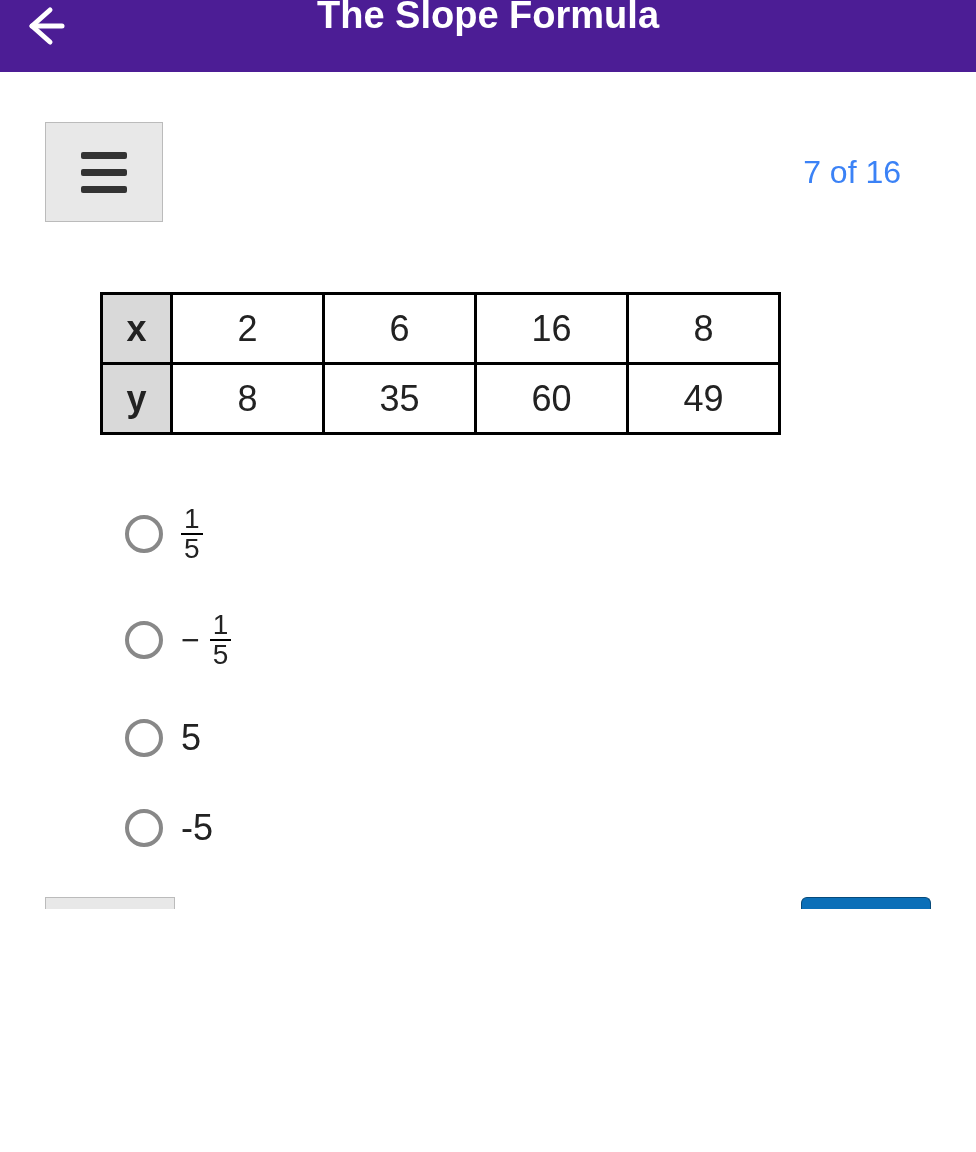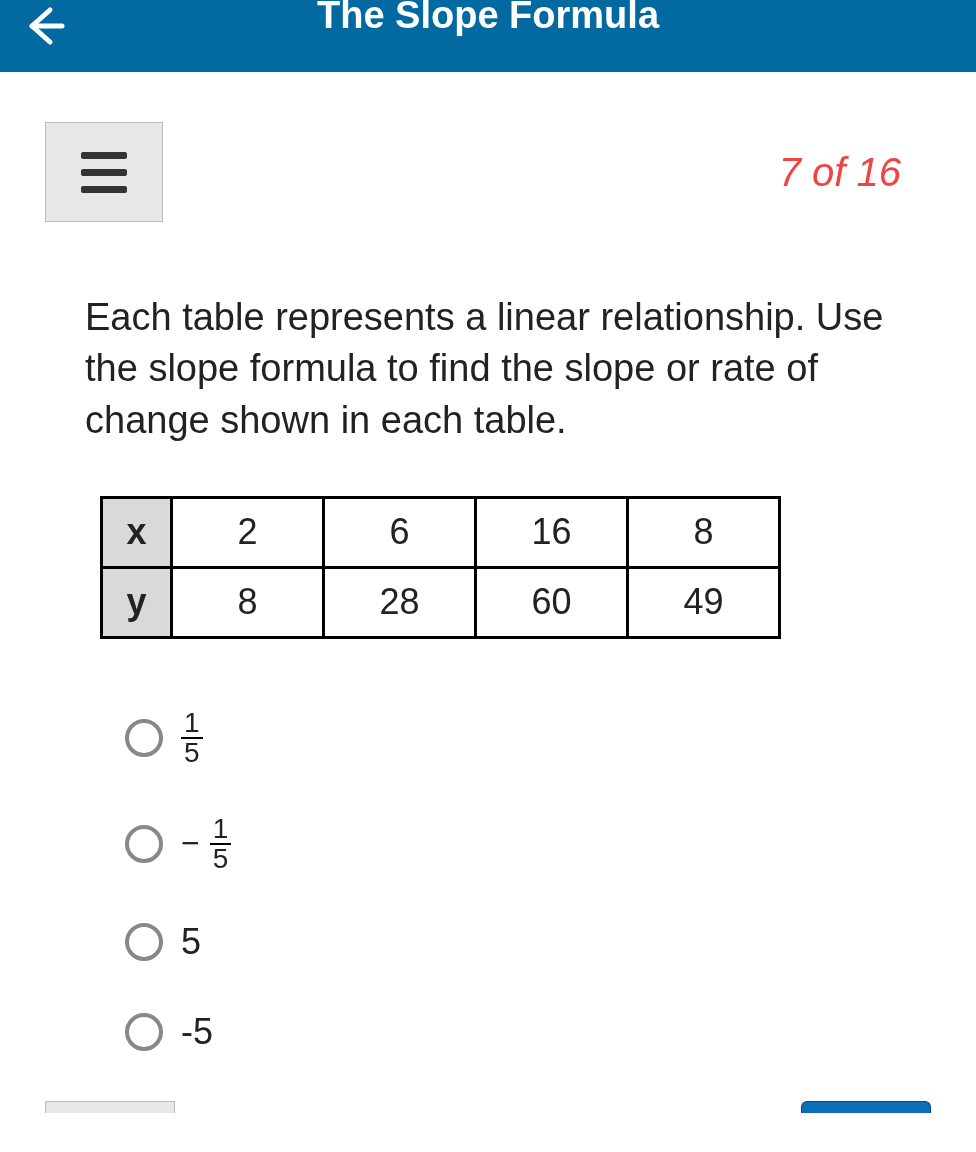--- a/index.html
+++ b/index.html
@@ -4,21 +4,21 @@
 <style>
   * { box-sizing: border-box; }
   html, body {
     margin: 0;
     padding: 0;
     font-family: Arial, Helvetica, sans-serif;
     background: #fff;
     color: #222;
   }
   .header {
-    background: #0369a1;
+    background: #4c1d95;
     color: #fff;
     height: 72px;
     display: flex;
     align-items: center;
     padding: 0 20px;
     position: relative;
   }
   .back-arrow {
     width: 48px;
     height: 48px;
@@ -62,24 +62,23 @@
     gap: 10px;
   }
   .menu-btn .bars span {
     display: block;
     width: 46px;
     height: 7px;
     background: #333;
     border-radius: 2px;
   }
   .counter {
-    font-size: 40px;
-    color: #ef4444;
+    font-size: 32px;
+    color: #3b82f6;
     padding-right: 30px;
-    font-style: italic;
   }
   .question-text {
     font-size: 38px;
     line-height: 1.35;
     margin: 0 40px 50px 40px;
     color: #222;
   }
   .data-table {
     border-collapse: collapse;
     margin-left: 55px;
@@ -175,35 +174,34 @@
     <div class="menu-btn">
       <div class="bars">
         <span></span>
           <span></span>
           <span></span>
       </div>
     </div>
     <div class="counter">7 of 16</div>
   </div>
 
-  <p class="question-text">Each table represents a linear relationship.  Use the slope formula to find the slope or rate of change shown in each table.</p>
 
   <table class="data-table">
     <tbody>
         <tr>
       <th>x</th>
       <td>2</td>
       <td>6</td>
       <td>16</td>
       <td>8</td>
     </tr>
     <tr>
       <th>y</th>
       <td>8</td>
-      <td>28</td>
+      <td>35</td>
       <td>60</td>
       <td>49</td>
     </tr>
   </tbody>
     </table>
 
   <div class="answers">
 
     <div class="answer">
       <div class="radio"></div>

